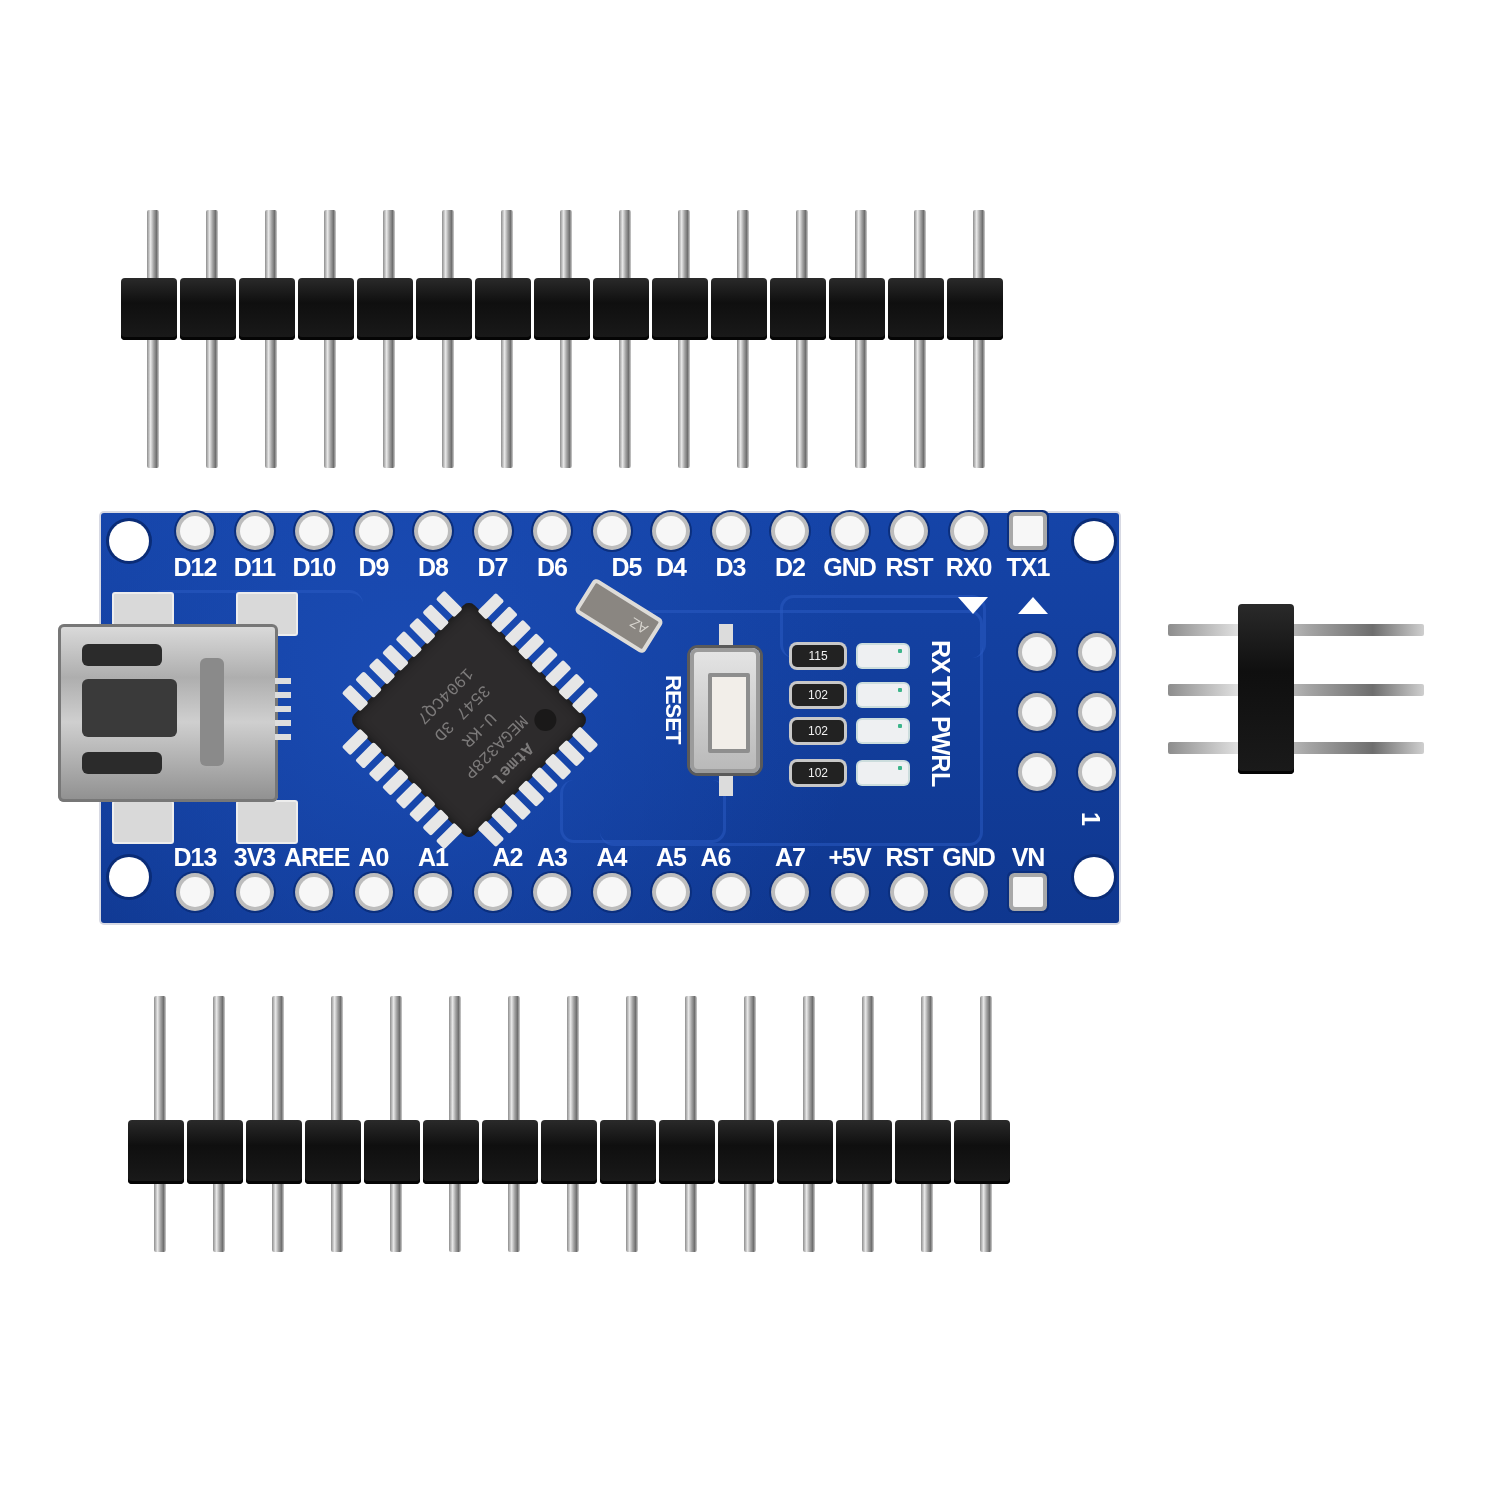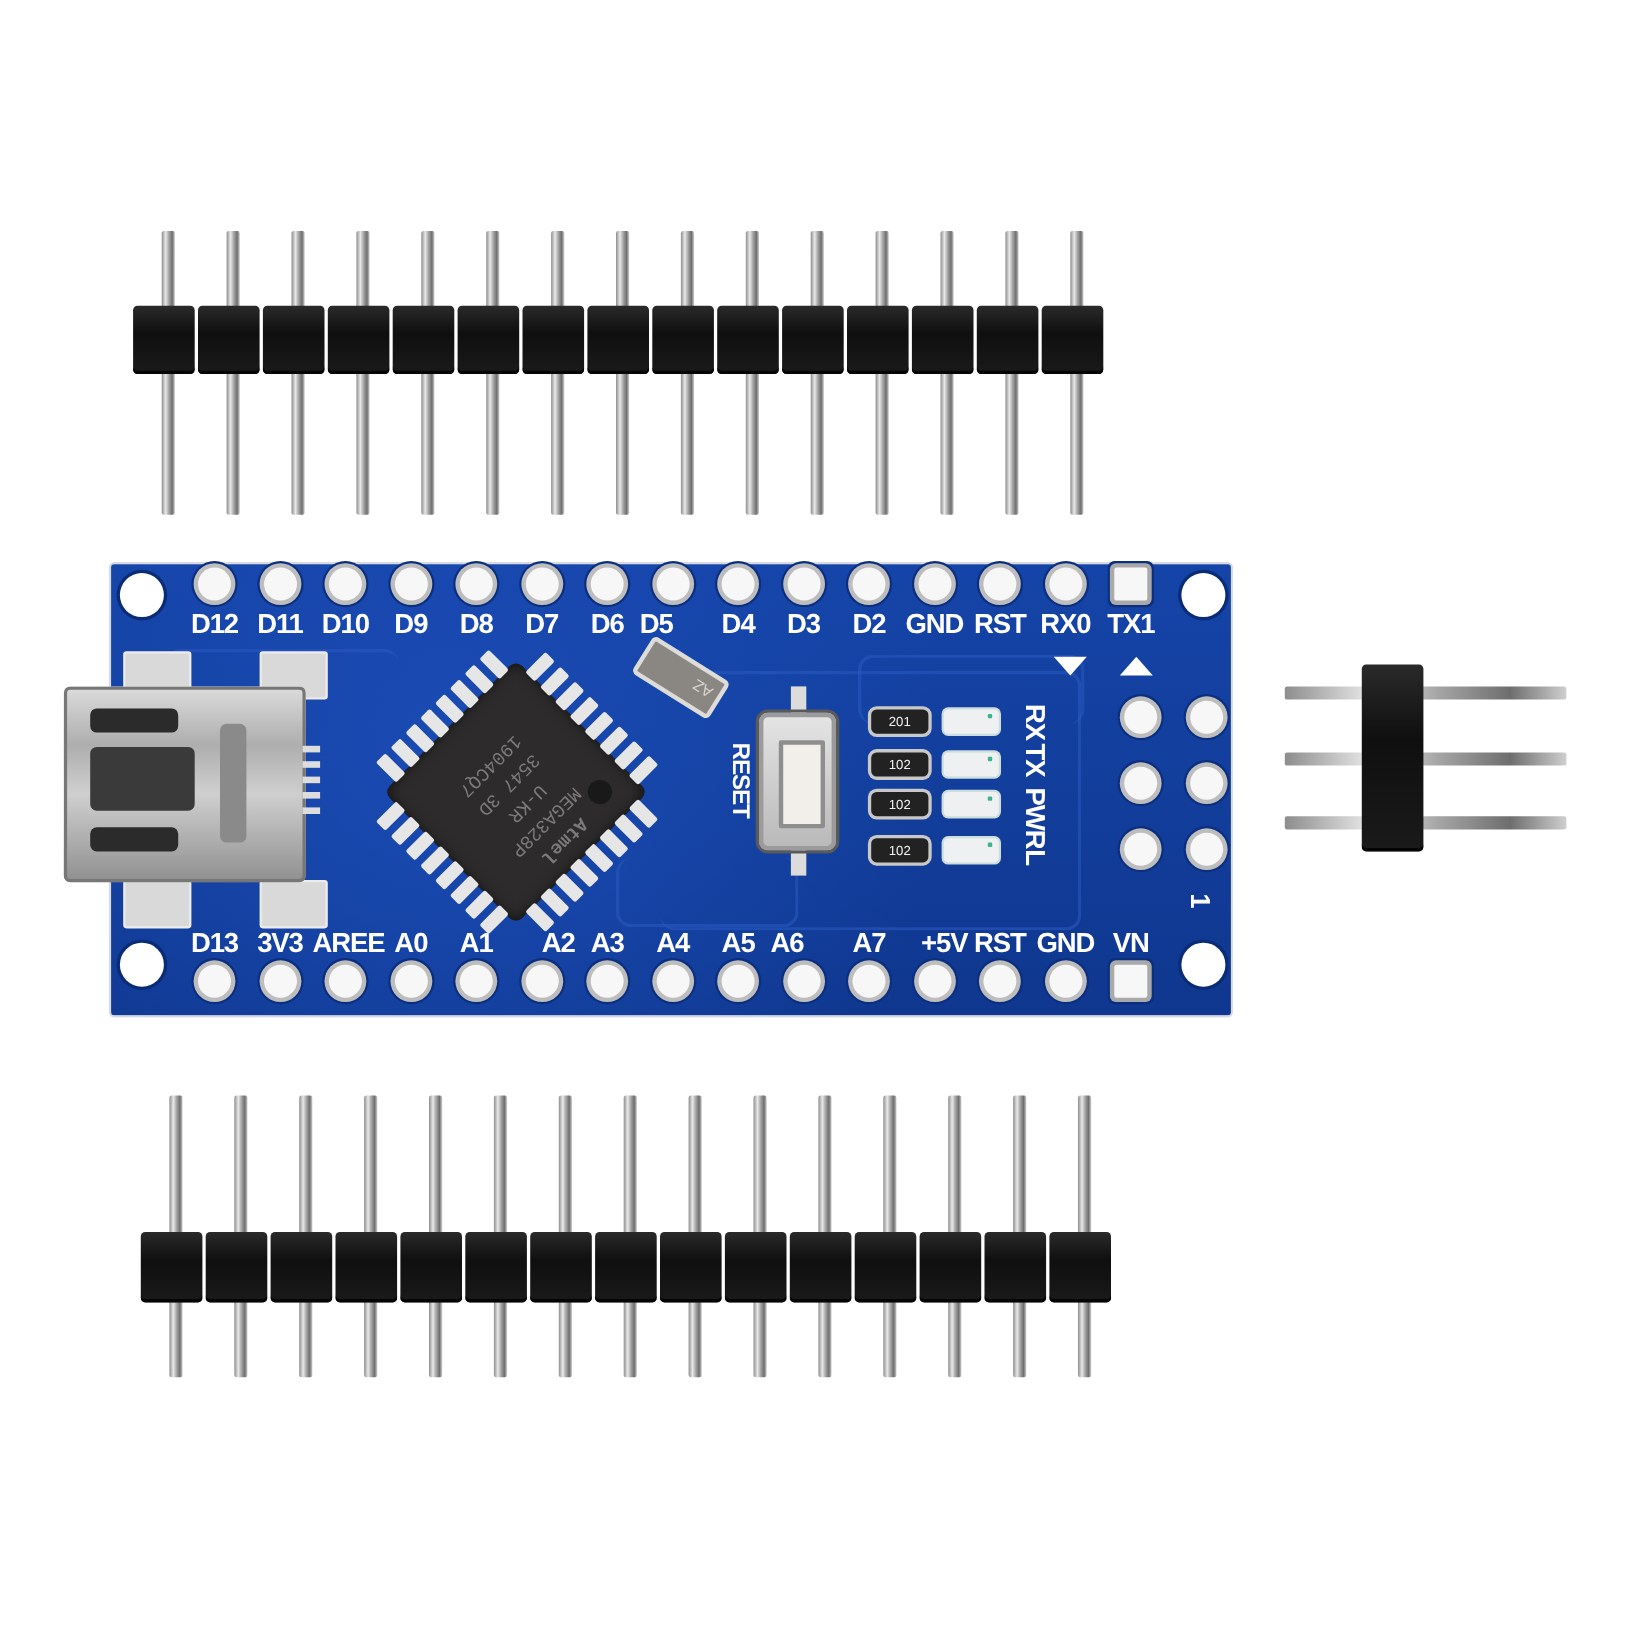--- a/index.html
+++ b/index.html
@@ -160,21 +160,21 @@
     <div class="silk" style="left: 284px; top: 553px; width: 60px; text-align: center;">D10</div>
     <div class="pad" style="left: 358.5px; top: 516px;"></div>
     <div class="silk" style="left: 343.5px; top: 553px; width: 60px; text-align: center;">D9</div>
     <div class="pad" style="left: 418px; top: 516px;"></div>
     <div class="silk" style="left: 403px; top: 553px; width: 60px; text-align: center;">D8</div>
     <div class="pad" style="left: 477.5px; top: 516px;"></div>
     <div class="silk" style="left: 462.5px; top: 553px; width: 60px; text-align: center;">D7</div>
     <div class="pad" style="left: 537px; top: 516px;"></div>
     <div class="silk" style="left: 522px; top: 553px; width: 60px; text-align: center;">D6</div>
     <div class="pad" style="left: 596.5px; top: 516px;"></div>
-    <div class="silk" style="left: 581.5px; top: 553px; width: 60px; text-align: left;">D5</div>
+    <div class="silk" style="left: 581.5px; top: 553px; width: 60px; text-align: right;">D5</div>
     <div class="pad" style="left: 656px; top: 516px;"></div>
     <div class="silk" style="left: 641px; top: 553px; width: 60px; text-align: center;">D4</div>
     <div class="pad" style="left: 715.5px; top: 516px;"></div>
     <div class="silk" style="left: 700.5px; top: 553px; width: 60px; text-align: center;">D3</div>
     <div class="pad" style="left: 775px; top: 516px;"></div>
     <div class="silk" style="left: 760px; top: 553px; width: 60px; text-align: center;">D2</div>
     <div class="pad" style="left: 834.5px; top: 516px;"></div>
     <div class="silk" style="left: 819.5px; top: 553px; width: 60px; text-align: center;">GND</div>
     <div class="pad" style="left: 894px; top: 516px;"></div>
     <div class="silk" style="left: 879px; top: 553px; width: 60px; text-align: center;">RST</div>
@@ -201,21 +201,21 @@
     <div class="silk" style="left: 522px; top: 843px; width: 60px; text-align: center;">A3</div>
     <div class="pad" style="left: 596.5px; top: 877px;"></div>
     <div class="silk" style="left: 581.5px; top: 843px; width: 60px; text-align: center;">A4</div>
     <div class="pad" style="left: 656px; top: 877px;"></div>
     <div class="silk" style="left: 641px; top: 843px; width: 60px; text-align: center;">A5</div>
     <div class="pad" style="left: 715.5px; top: 877px;"></div>
     <div class="silk" style="left: 700.5px; top: 843px; width: 60px; text-align: left;">A6</div>
     <div class="pad" style="left: 775px; top: 877px;"></div>
     <div class="silk" style="left: 760px; top: 843px; width: 60px; text-align: center;">A7</div>
     <div class="pad" style="left: 834.5px; top: 877px;"></div>
-    <div class="silk" style="left: 819.5px; top: 843px; width: 60px; text-align: right;">+5V</div>
+    <div class="silk" style="left: 819.5px; top: 843px; width: 60px; text-align: center;">+5V</div>
     <div class="pad" style="left: 894px; top: 877px;"></div>
     <div class="silk" style="left: 879px; top: 843px; width: 60px; text-align: center;">RST</div>
     <div class="pad" style="left: 953.5px; top: 877px;"></div>
     <div class="silk" style="left: 938.5px; top: 843px; width: 60px; text-align: center;">GND</div>
     <div class="pad square" style="left: 1013px; top: 877px;"></div>
     <div class="silk" style="left: 998px; top: 843px; width: 60px; text-align: center;">VN</div>
   </div>
 
 <div class="arrow-down" style="left:958px;top:597px;"></div>
 <div class="arrow-up" style="left:1018px;top:597px;"></div>
@@ -288,21 +288,21 @@
   <span>AZ</span>
 </div>
 
 <div class="silk vert" style="left:660px;top:675px;font-size:22px;">RESET</div>
 <div class="reset-tab" style="top:624px;"></div>
 <div class="reset-tab" style="top:770px;"></div>
 <div class="reset-btn">
   <div class="reset-cap"></div>
 </div>
 
-<div class="resistor" style="left:792px;top:645px;">201</div>
+<div class="resistor" style="left:792px;top:645px;">115</div>
 <div class="resistor" style="left:792px;top:684px;">102</div>
 <div class="resistor" style="left:792px;top:720px;">102</div>
 <div class="resistor" style="left:792px;top:762px;">102</div>
 <div class="led" style="left:858px;top:645px;"></div>
 <div class="led" style="left:858px;top:684px;"></div>
 <div class="led" style="left:858px;top:720px;"></div>
 <div class="led" style="left:858px;top:762px;"></div>
 
 <div class="silk vert" style="left:926px;top:640px;">RX</div>
 <div class="silk vert" style="left:926px;top:676px;">TX</div>

